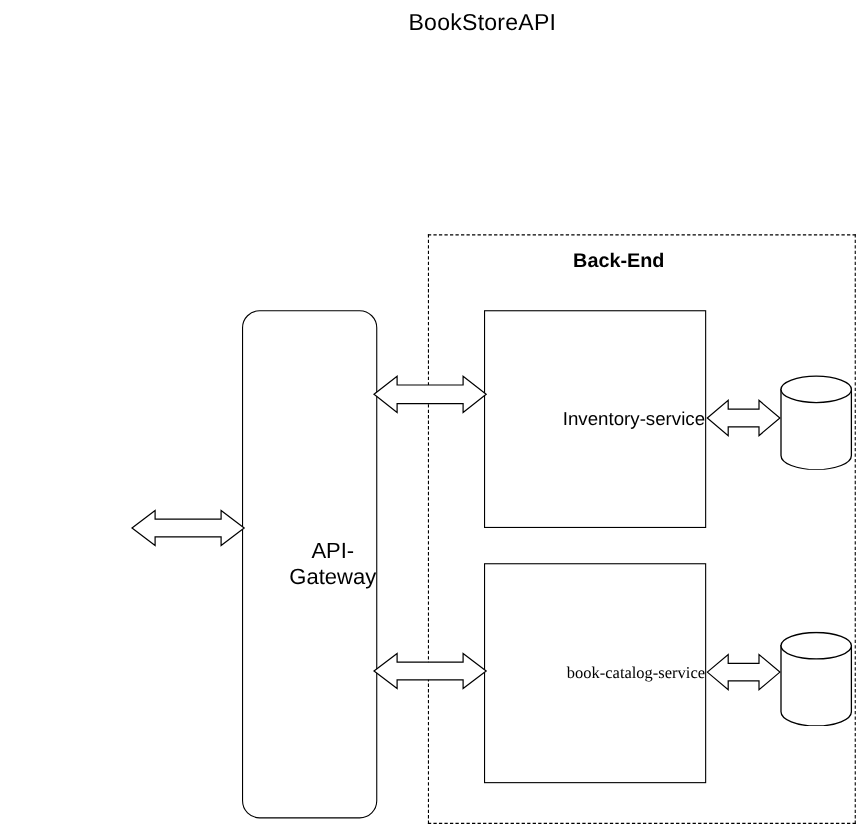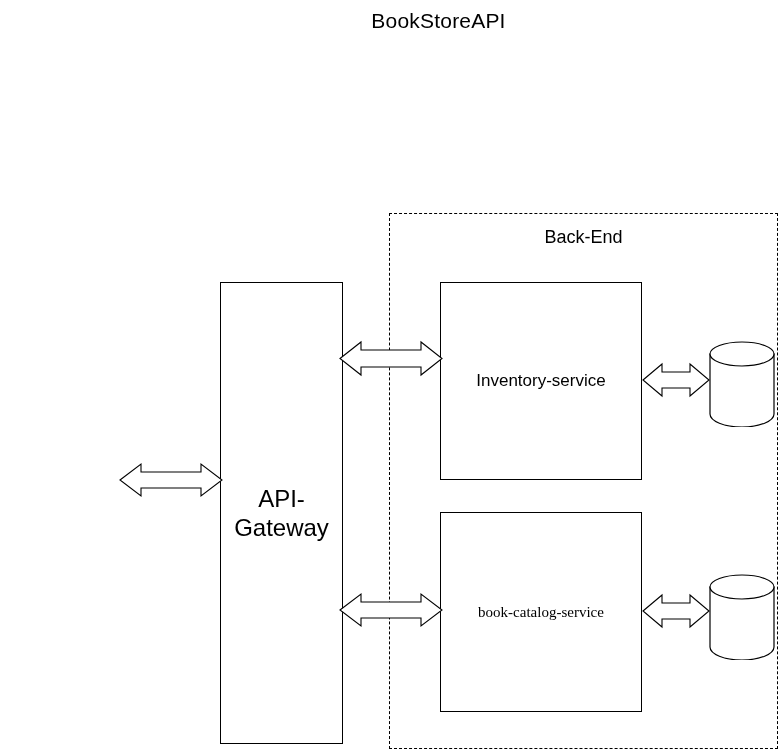--- a/index.html
+++ b/index.html
@@ -35,21 +35,21 @@
   }
 
   
   .node-box {
     position: absolute;
     box-sizing: border-box;
     border: 1px solid #000000;
     background: #ffffff;
     display: flex;
     align-items: center;
-    justify-content: center;
+    justify-content: flex-end;
     text-align: center;
     color: #000000;
   }
   .node-label {
     display: block;
     line-height: 1.22;
     white-space: pre-line;
   }
 
   
@@ -62,26 +62,26 @@
   .group-title {
     position: absolute;
     text-align: center;
     font-size: 18px;
     line-height: 22px;
     color: #000000;
   }
 
   
   #box-frontend   { left: 0px;   top: 362px; width: 121px; height: 238px; font-size: 18px; }
-  #box-gateway    { left: 220px; top: 282px; width: 123px; height: 462px; font-size: 24px; }
+  #box-gateway    { left: 220px; top: 282px; width: 123px; height: 462px; font-size: 20px; border-radius: 16px; }
   #box-inventory  { left: 440px; top: 282px; width: 202px; height: 198px; font-size: 17px; }
   #box-catalog    { left: 440px; top: 512px; width: 202px; height: 200px; font-size: 15px; font-family: Liberation Serif, serif; }
 
   #group-backend  { left: 389px; top: 213px; width: 389px; height: 536px; }
-  #group-backend-title { left: 389px; top: 226px; width: 389px; }
+  #group-backend-title { left: 368px; top: 226px; width: 389px; font-weight: bold; }
 
   
   .arrow {
     position: absolute;
   }
   .arrow svg { display: block; overflow: visible; }
 
   #arrow-frontend-gateway { left: 119px; top: 461px; width: 104px; height: 38px; }
   #arrow-gateway-inventory { left: 339px; top: 339px; width: 104px; height: 39px; }
   #arrow-gateway-catalog  { left: 339px; top: 591px; width: 104px; height: 38px; }

